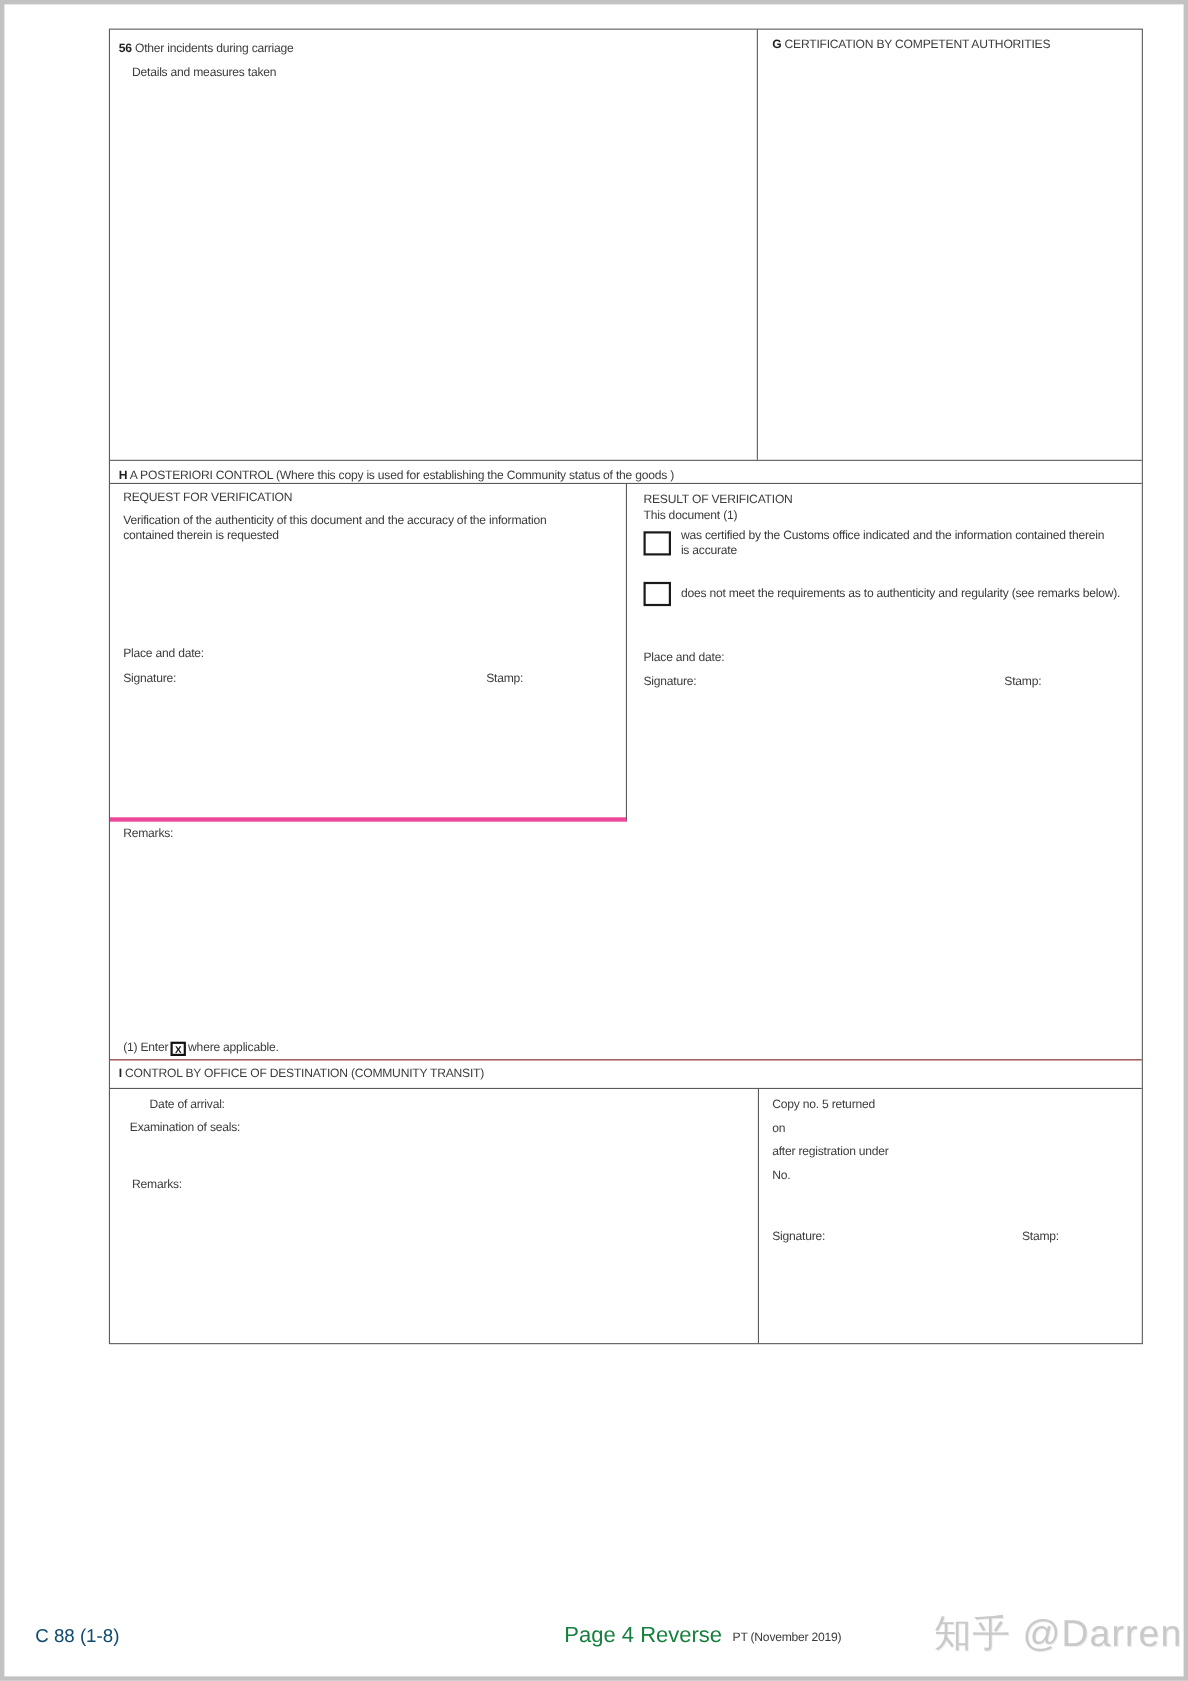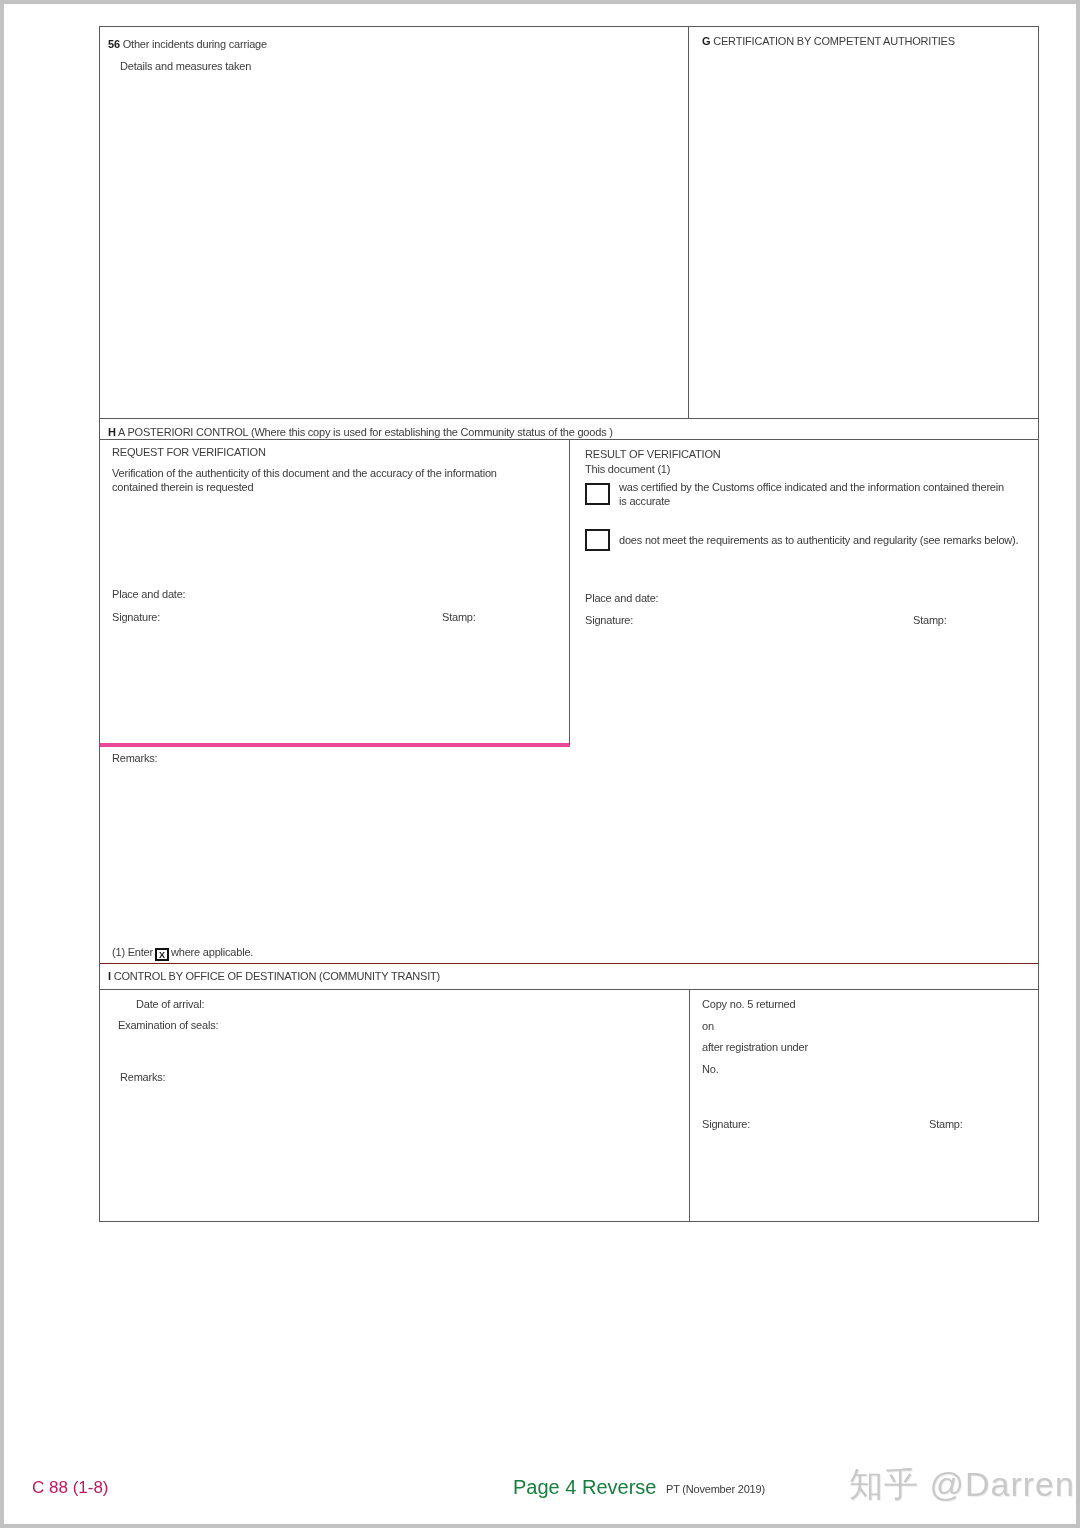--- a/index.html
+++ b/index.html
@@ -46,21 +46,21 @@
     display:flex; align-items:center; padding-left:8px;
   }
   .i-body { position:absolute; left:0; top:963px; width:938px; height:231px; }
   .i-divider { position:absolute; left:589px; top:0; width:1px; height:231px; background:#5a5a5a; }
   .xbox {
     display:inline-block; width:14px; height:13px; border:2px solid #111;
     font-size:9px; font-weight:bold; color:#111; text-align:center; line-height:10px;
     vertical-align:-2px; margin:0 2px;
   }
   
-  .footer-code { position:absolute; left:28px; top:1474px; font-size:17px; color:#be185d; letter-spacing:0; }
+  .footer-code { position:absolute; left:28px; top:1474px; font-size:17px; color:#0c4a6e; letter-spacing:0; }
   .footer-page { position:absolute; left:509px; top:1472px; font-size:20px; color:#15803d; letter-spacing:0; }
   .footer-ver  { position:absolute; left:650px; top:1479px; font-size:11px; color:#3a3a3a;padding-left:12px; }
   .watermark   { position:absolute; left:845px; top:1458px; font-size:34px; color:#c9c9c9;
                  letter-spacing:1px; text-shadow:1px 1px 0 #efefef; }
 </style>
 </head>
 <body>
 
 <div class="form">
 

